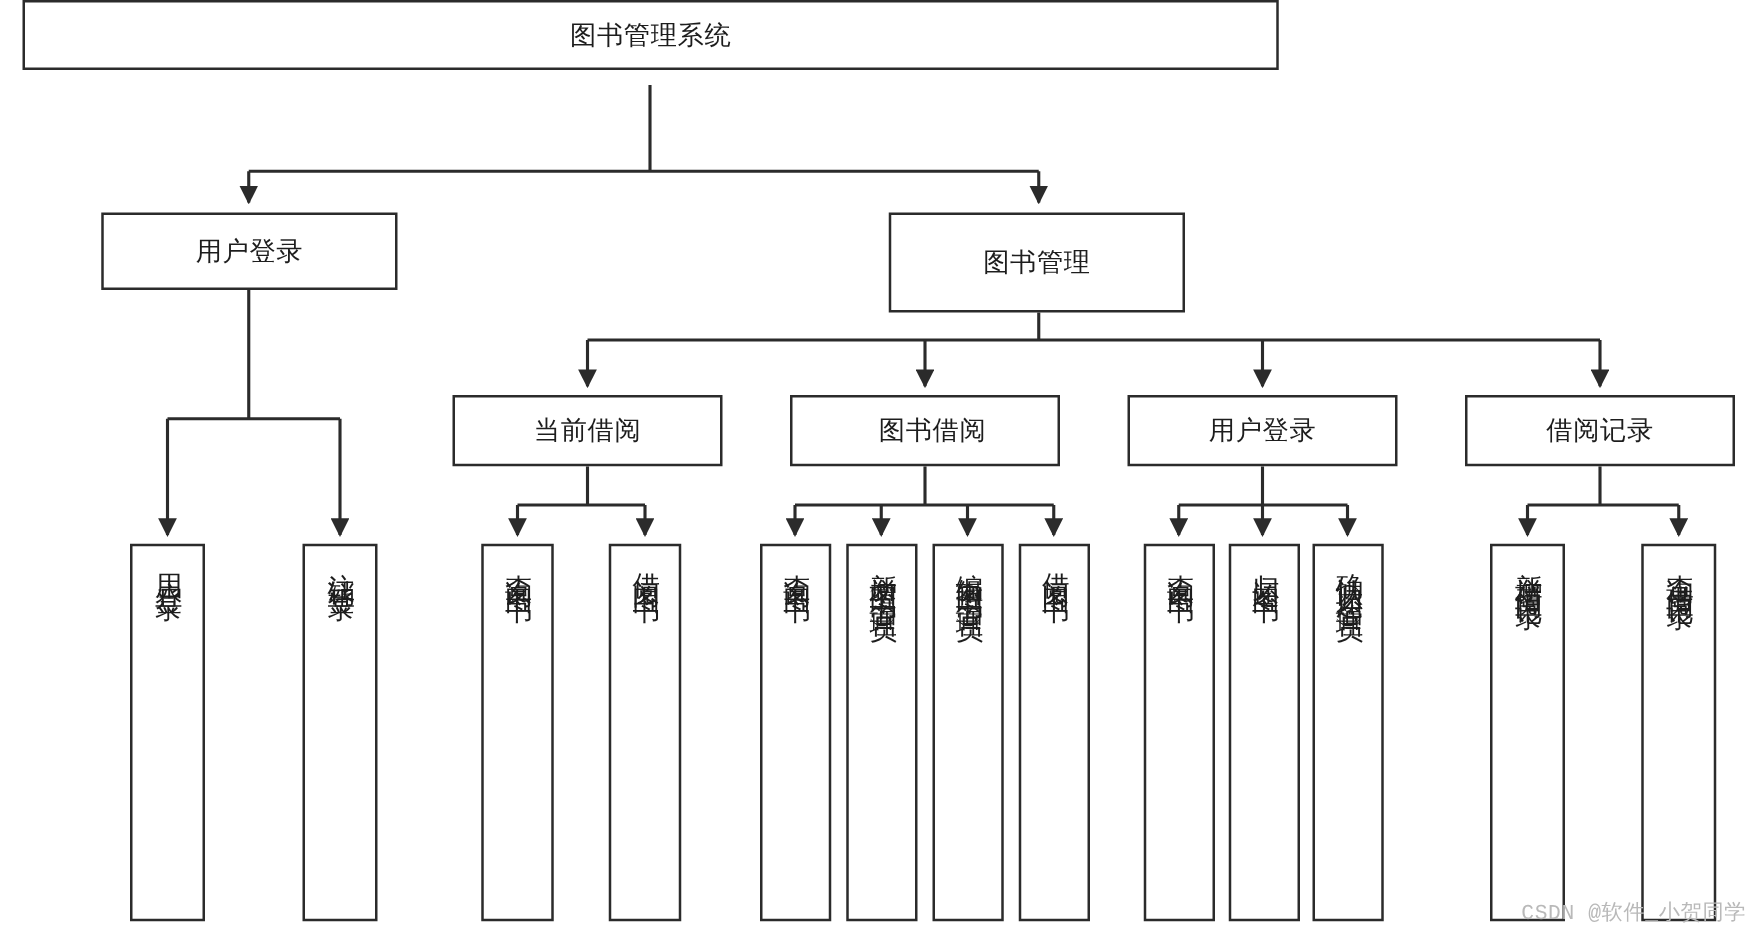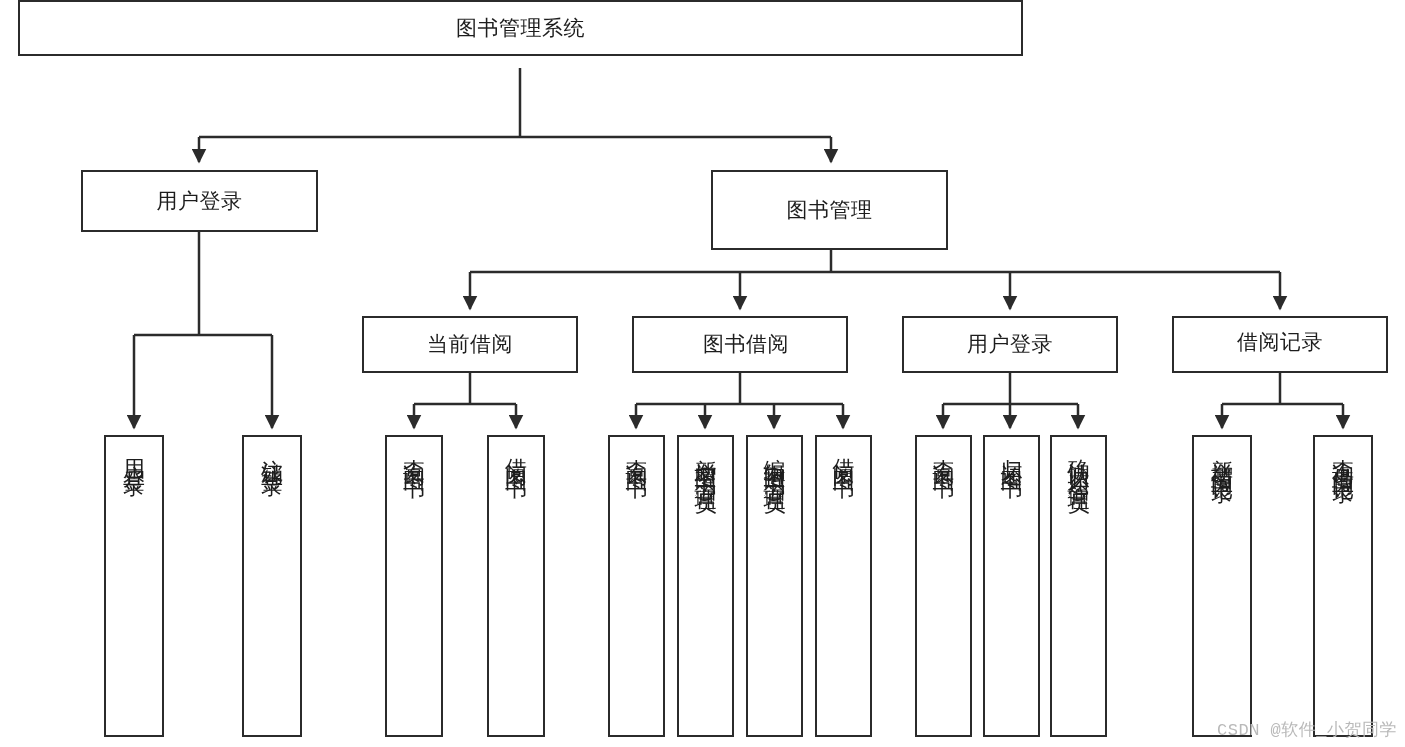--- a/index.html
+++ b/index.html
@@ -139,21 +139,21 @@
 
   <div class="node" style="left:362px; top:316px; width:216px; height:57px;">
     <span class="lbl">当前借阅</span>
   </div>
   <div class="node" style="left:632px; top:316px; width:216px; height:57px;padding-left:12px;">
     <span class="lbl">图书借阅</span>
   </div>
   <div class="node" style="left:902px; top:316px; width:216px; height:57px;">
     <span class="lbl">用户登录</span>
   </div>
-  <div class="node" style="left:1172px; top:316px; width:216px; height:57px;font-family:Liberation Mono, monospace;">
+  <div class="node" style="left:1172px; top:316px; width:216px; height:57px;">
     <span class="lbl">借阅记录</span>
   </div>
 
   <div class="node vert" style="left:104px; top:435px; width:60px; height:302px;">
     <span class="lbl">用户登录</span>
   </div>
   <div class="node vert" style="left:242px; top:435px; width:60px; height:302px;">
     <span class="lbl">注销登录</span>
   </div>
 

